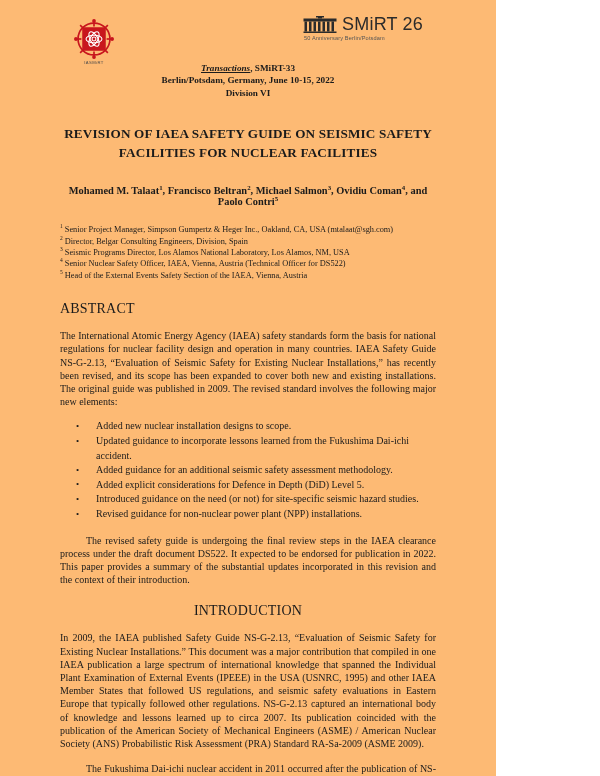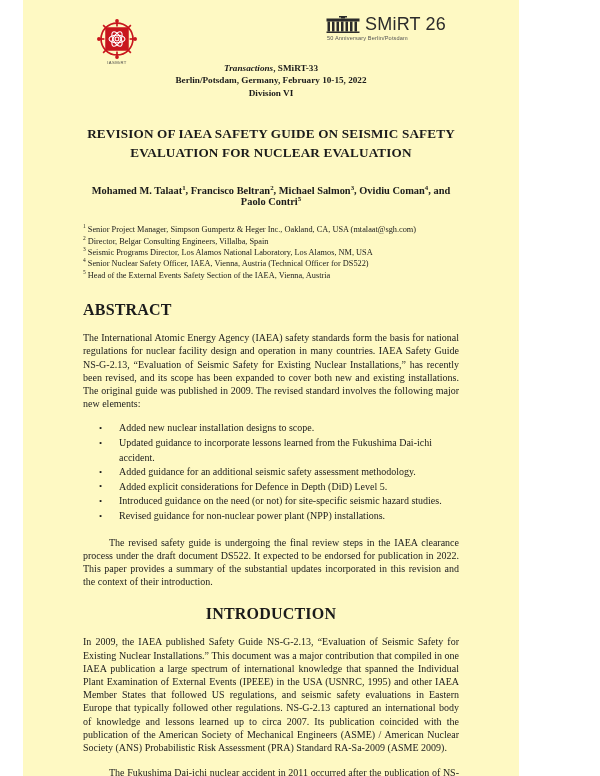--- a/index.html
+++ b/index.html
@@ -11,24 +11,23 @@
     width: 600px;
     height: 776px;
     overflow: hidden;
     font-family: "Liberation Serif", "DejaVu Serif", serif;
     color: #1b1b1b;
   }
   .page {
     position: relative;
     width: 496px;
     height: 776px;
-    background: #fef9c3;
+    background: #fdba74;
     box-sizing: border-box;
     padding: 0 60px;
-    margin-left: 23px;
   }
 
   
   .header-band {
     position: relative;
     height: 62px;
   }
   .logo-left {
     position: absolute;
     left: 9px;
@@ -86,20 +85,21 @@
   .conf-block {
     text-align: center;
     font-size: 9.2px;
     font-weight: bold;
     line-height: 12.4px;
     margin-top: 0px;
   }
   .conf-block .ital {
     font-style: italic;
     font-weight: bold;
+    text-decoration: underline;
   }
 
   
   .doc-title {
     text-align: center;
     font-size: 13.2px;
     font-weight: bold;
     line-height: 19px;
     letter-spacing: 0.15px;
     margin-top: 25px;
@@ -123,22 +123,22 @@
     margin-top: 17px;
     font-size: 8.3px;
     line-height: 11.4px;
   }
   .affiliations div {
     white-space: nowrap;
   }
 
   
   .sec-head {
-    font-size: 16px;
-    font-weight: bold;
+    font-size: 14px;
+    font-weight: normal;
     letter-spacing: 0.2px;
   }
   .abstract-head { margin-top: 20px; }
   .intro-head { margin-top: 17px; text-align: center; }
 
   .para {
     font-size: 10px;
     line-height: 13.2px;
     text-align: justify;
     margin-top: 12px;
@@ -219,31 +219,31 @@
           <rect x="1" y="31" width="66" height="3" fill="#2b2b2b"></rect>
         </svg>
         <div class="smirt-word">SMiRT 26</div>
       </div>
       <div class="smirt-sub">50 Anniversary Berlin/Potsdam</div>
     </div>
   </div>
 
   <div class="conf-block">
     <div><span class="ital">Transactions</span><span>, SMiRT-33</span></div>
-    <div>Berlin/Potsdam, Germany, February 10-15, 2022</div>
+    <div>Berlin/Potsdam, Germany, June 10-15, 2022</div>
     <div>Division VI</div>
   </div>
 
-  <div class="doc-title">REVISION OF IAEA SAFETY GUIDE ON SEISMIC SAFETY EVALUATION FOR NUCLEAR EVALUATION</div>
+  <div class="doc-title">REVISION OF IAEA SAFETY GUIDE ON SEISMIC SAFETY FACILITIES FOR NUCLEAR FACILITIES</div>
 
   <div class="authors"><span>Mohamed M. Talaat</span><sup>1</sup><span>, </span><span>Francisco Beltran</span><sup>2</sup><span>, </span><span>Michael Salmon</span><sup>3</sup><span>, </span><span>Ovidiu Coman</span><sup>4</sup><span>, and </span><span>Paolo Contri</span><sup>5</sup></div>
 
   <div class="affiliations">
       <div><sup>1</sup><span> Senior Project Manager, Simpson Gumpertz &amp; Heger Inc., Oakland, CA, USA (mtalaat@sgh.com)</span></div>
-      <div><sup>2</sup><span> Director, Belgar Consulting Engineers, Villalba, Spain</span></div>
+      <div><sup>2</sup><span> Director, Belgar Consulting Engineers, Division, Spain</span></div>
       <div><sup>3</sup><span> Seismic Programs Director, Los Alamos National Laboratory, Los Alamos, NM, USA</span></div>
       <div><sup>4</sup><span> Senior Nuclear Safety Officer, IAEA, Vienna, Austria (Technical Officer for DS522)</span></div>
       <div><sup>5</sup><span> Head of the External Events Safety Section of the IAEA, Vienna, Austria</span></div>
     </div>
 
   <div class="sec-head abstract-head">ABSTRACT</div>
   <div class="para">The International Atomic Energy Agency (IAEA) safety standards form the basis for national regulations for nuclear facility design and operation in many countries. IAEA Safety Guide NS-G-2.13, “Evaluation of Seismic Safety for Existing Nuclear Installations,” has recently been revised, and its scope has been expanded to cover both new and existing installations. The original guide was published in 2009. The revised standard involves the following major new elements:</div>
   <ul class="bullets">
       <li>Added new nuclear installation designs to scope.</li>
       <li>Updated guidance to incorporate lessons learned from the Fukushima Dai-ichi accident.</li>

